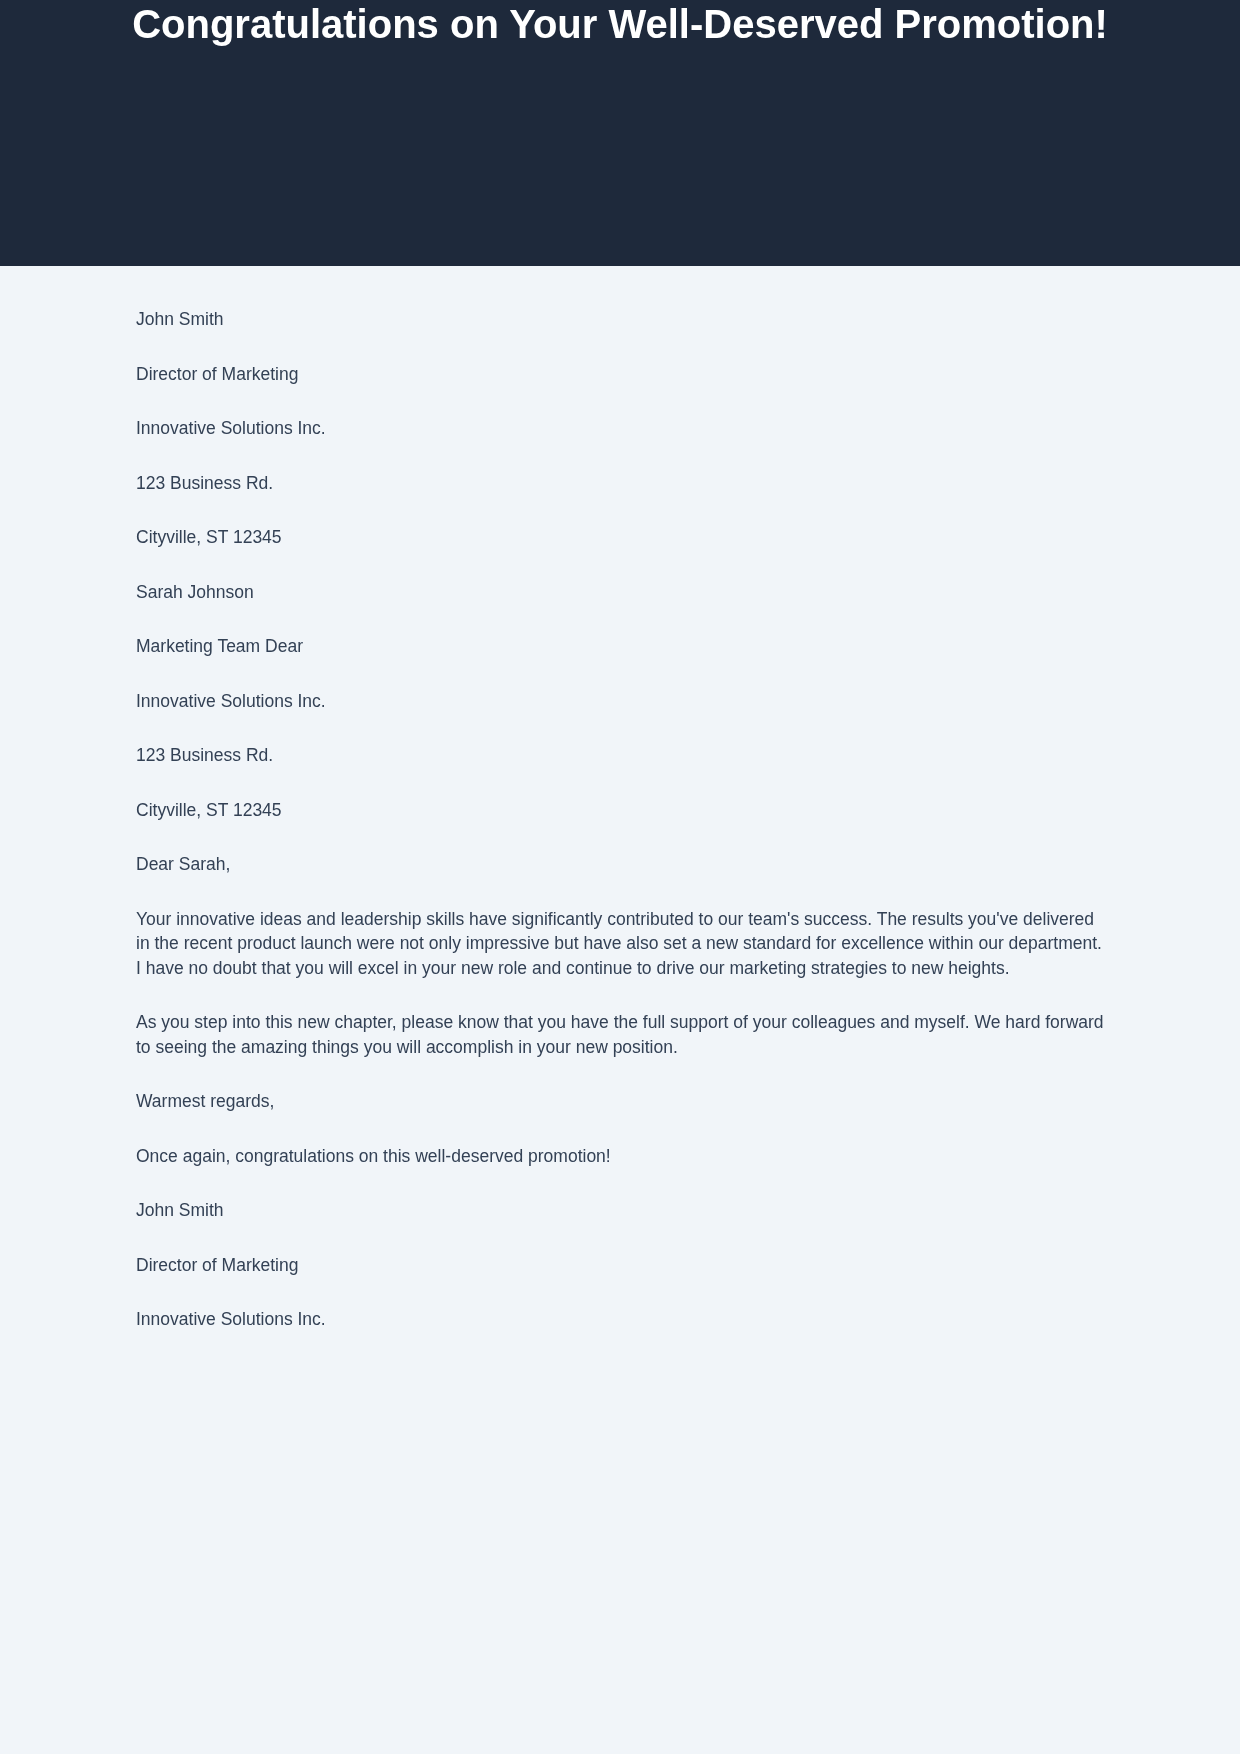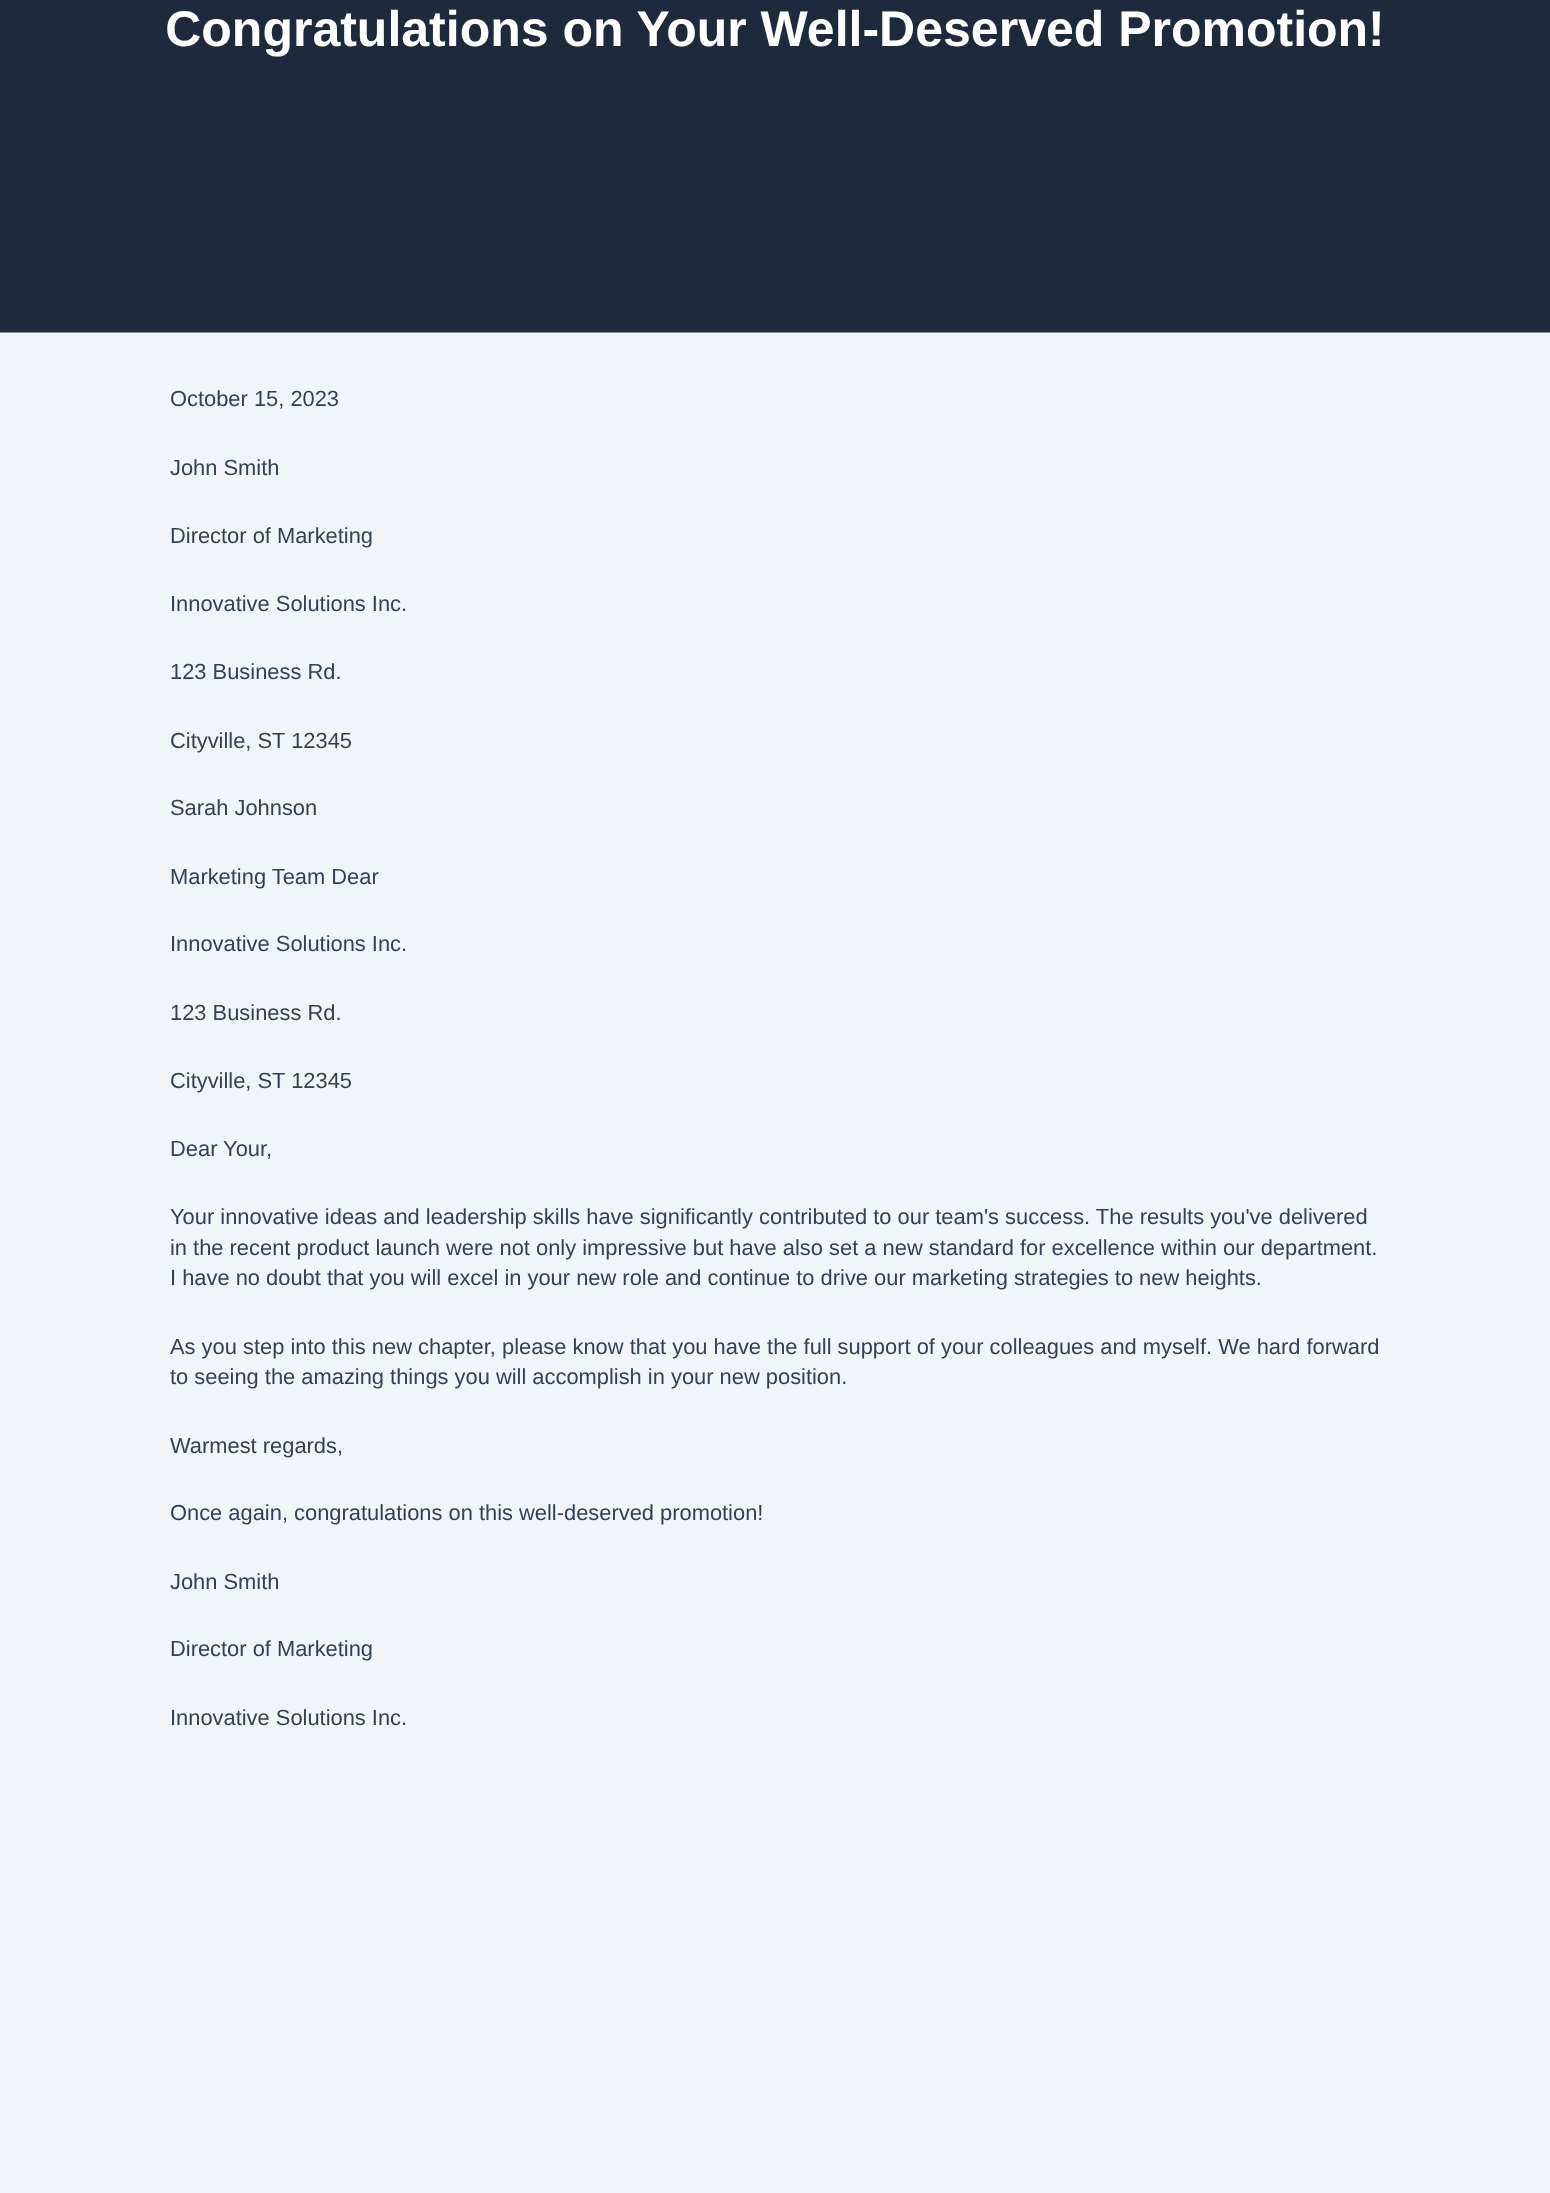--- a/index.html
+++ b/index.html
@@ -49,35 +49,34 @@
   }
 </style>
 </head>
 <body>
 
 <header class="letter-header">
   <h1>Congratulations on Your Well-Deserved Promotion!</h1>
 </header>
 
 <main class="letter-body">
-  <p>October 15, 2023</p>
 
   <p>John Smith</p>
   <p>Director of Marketing</p>
   <p>Innovative Solutions Inc.</p>
   <p>123 Business Rd.</p>
   <p>Cityville, ST 12345</p>
 
   <p>Sarah Johnson</p>
   <p>Marketing Team Dear</p>
   <p>Innovative Solutions Inc.</p>
   <p>123 Business Rd.</p>
   <p>Cityville, ST 12345</p>
 
-  <p>Dear Your,</p>
+  <p>Dear Sarah,</p>
 
   <p>Your innovative ideas and leadership skills have significantly contributed to our team's success. The results you've delivered in the recent product launch were not only impressive but have also set a new standard for excellence within our department. I have no doubt that you will excel in your new role and continue to drive our marketing strategies to new heights.</p>
   <p>As you step into this new chapter, please know that you have the full support of your colleagues and myself. We hard forward to seeing the amazing things you will accomplish in your new position.</p>
   <p>Warmest regards,</p>
 
   <p>Once again, congratulations on this well-deserved promotion!</p>
 
   <p>John Smith</p>
   <p>Director of Marketing</p>
   <p>Innovative Solutions Inc.</p>

